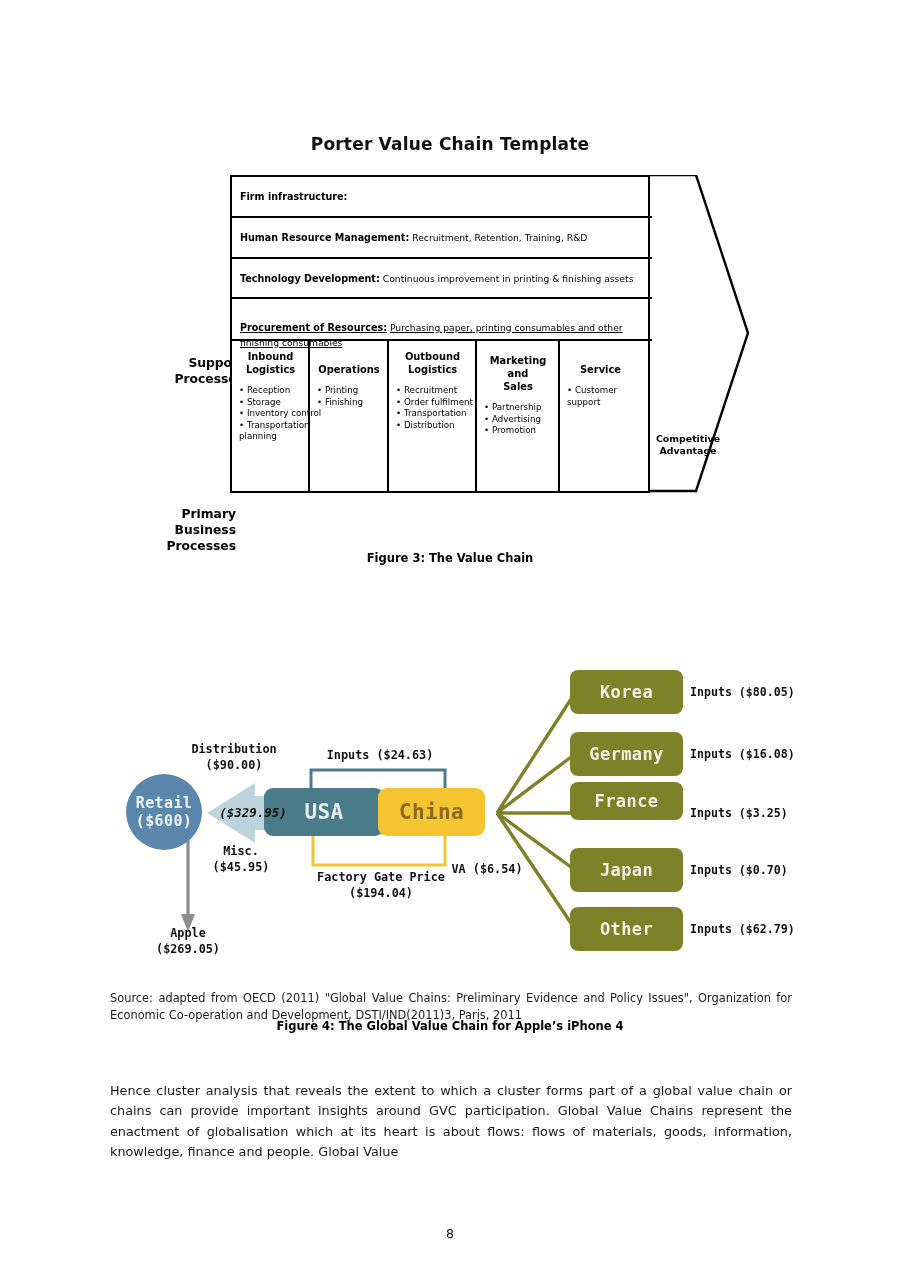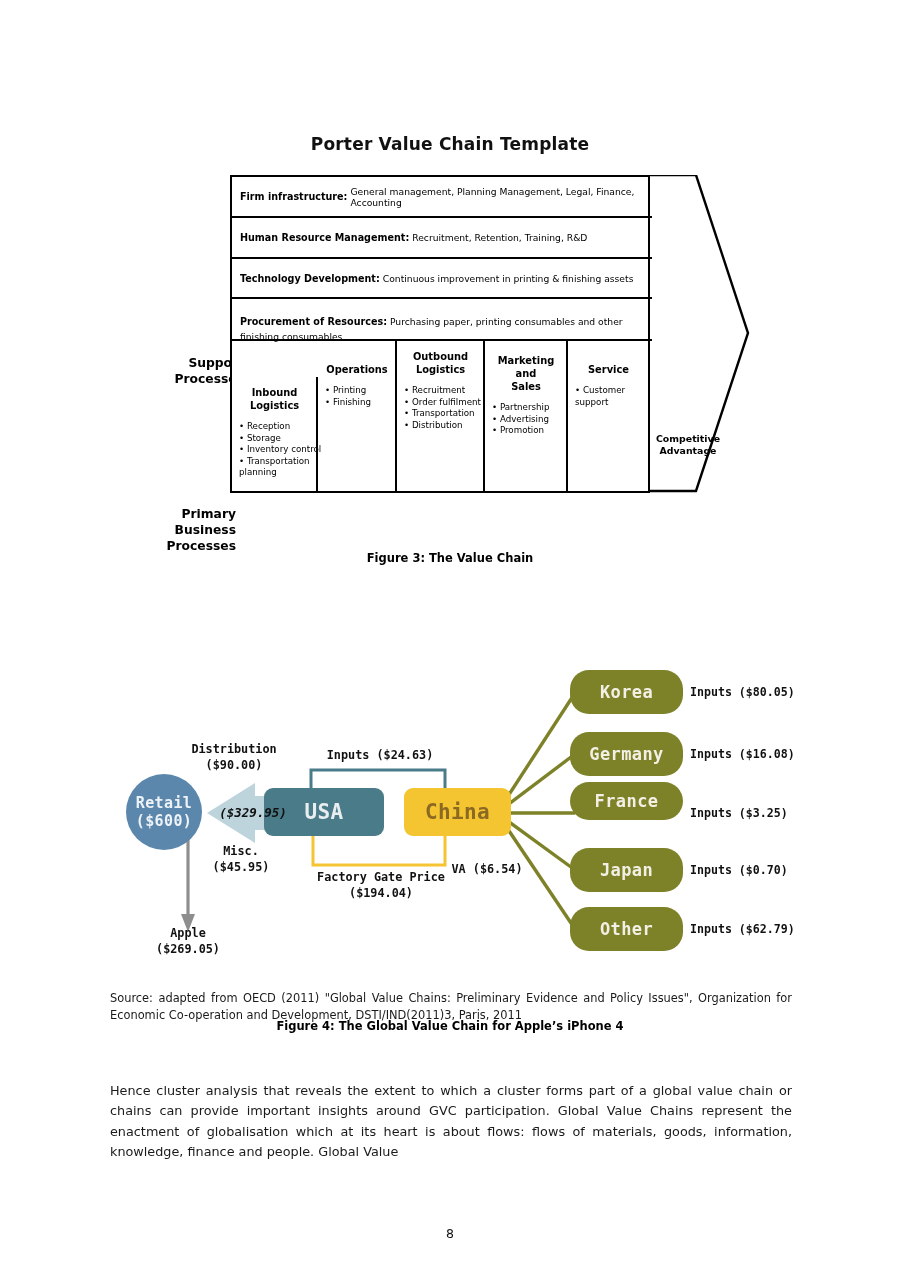--- a/index.html
+++ b/index.html
@@ -20,21 +20,21 @@
   #fig3{position:absolute;left:0;top:120px;width:900px;height:400px;}
   .f3-title{position:absolute;top:14px;width:900px;text-align:center;
             font-family:"DejaVu Sans",sans-serif;font-weight:bold;font-size:17px;
             letter-spacing:.2px;color:#111;}
   .f3-chart{position:absolute;left:230px;top:55px;width:420px;height:318px;
             border:2.4px solid #000;box-sizing:border-box;background:#fff;}
   .f3-srow{position:absolute;left:0;width:420px;box-sizing:border-box;
            border-bottom:2.2px solid #000;padding:0 8px;display:flex;align-items:center;}
   .f3-srow span.lbl{font-weight:bold;font-size:9.6px;white-space:nowrap;}
   .f3-srow span.txt{font-size:9.2px;margin-left:3px;}
-  .f3-srow.wrap{display:block;padding-top:15px;line-height:12.5px;}
+  .f3-srow.wrap{display:block;padding-top:21px;line-height:12.5px;text-decoration:underline;}
   .f3-prow{position:absolute;left:0;top:164px;width:420px;height:152px;display:flex;}
   .f3-col{flex:0 0 auto;border-right:2.2px solid #000;box-sizing:border-box;
           padding:9px 6px 0 7px;}
   .f3-col:last-child{border-right:none;}
   .f3-col h4{margin:0 0 9px 0;text-align:center;font-size:9.9px;font-weight:bold;
              line-height:13px;}
   .f3-col ul{margin:0;padding:0;list-style:none;}
   .f3-col li{font-size:8.7px;line-height:11.6px;white-space:nowrap;}
   .f3-col li:before{content:"\2022  ";}
   .f3-col li.cont:before{content:"";}
@@ -45,21 +45,21 @@
 
   .f3-side{position:absolute;text-align:right;font-weight:bold;font-size:12.3px;
            line-height:16px;width:92px;}
   .f3-brace{position:absolute;width:16px;}
 
   
   #fig4{position:absolute;left:0;top:648px;width:900px;height:310px;}
   .gv-node{position:absolute;display:flex;align-items:center;justify-content:center;
            font-family:"DejaVu Sans Mono","Liberation Mono",monospace;
            font-weight:bold;letter-spacing:.4px;}
-  .gv-green{background:#7d8228;border-radius:19px;color:#f2f0e4;font-size:17px;}
+  .gv-green{background:#7d8228;border-radius:8px;color:#f2f0e4;font-size:17px;}
   .gv-inp{position:absolute;font-family:"DejaVu Sans Mono",monospace;
           font-weight:bold;font-size:11.6px;color:#111;white-space:nowrap;}
   .gv-lbl{position:absolute;font-family:"DejaVu Sans Mono",monospace;
           font-weight:bold;font-size:11.8px;color:#111;text-align:center;
           line-height:15.5px;white-space:nowrap;}
 </style>
 </head>
 <body>
 
 <div class="page">
@@ -90,40 +90,39 @@
     </svg>
     <div class="f3-chev-lbl">
       <div>Competitive</div>
       <div>Advantage</div>
     </div>
 
     <div class="f3-chart">
 
       <div class="f3-srow" style="top:0;height:41px;">
         <span class="lbl">Firm infrastructure:</span>
-        <span class="txt">General management, Planning Management, Legal, Finance, Accounting</span>
       </div>
 
       <div class="f3-srow" style="top:41px;height:41px;">
         <span class="lbl">Human Resource Management:</span>
         <span class="txt">Recruitment, Retention, Training, R&amp;D</span>
       </div>
 
       <div class="f3-srow" style="top:82px;height:40px;">
         <span class="lbl">Technology Development:</span>
         <span class="txt">Continuous improvement in printing &amp; finishing assets</span>
       </div>
 
       <div class="f3-srow wrap" style="top:122px;height:42px;">
         <span class="lbl">Procurement of Resources:</span><span class="txt">Purchasing paper, printing consumables and other finishing consumables</span>
       </div>
 
       <div class="f3-prow">
 
-        <div class="f3-col" style="width:86px;margin-top:36px;">
+        <div class="f3-col" style="width:78px;">
           <h4>Inbound<br>Logistics</h4>
           <ul>
             <li>Reception</li>
             <li>Storage</li>
             <li>Inventory control</li>
             <li>Transportation</li>
             <li class="cont">planning</li>
           </ul>
         </div>
 
@@ -202,21 +201,21 @@
                 background:#5b87ad;color:#eef3f7;font-size:15px;flex-direction:column;line-height:18px;">
       <span>Retail</span>
       <span>($600)</span>
     </div>
 
     <div class="gv-node" style="left:264px;top:140px;width:120px;height:48px;border-radius:9px;
                 background:#4a7b88;color:#e8eef0;font-size:21px;">
       <span>USA</span>
     </div>
 
-    <div class="gv-node" style="left:404px;top:140px;width:107px;height:48px;border-radius:9px;
+    <div class="gv-node" style="left:378px;top:140px;width:107px;height:48px;border-radius:9px;
                 background:#f5c431;color:#8a6a22;font-size:21px;">
       <span>China</span>
     </div>
 
     <div class="gv-node gv-green" style="left:570px;top:22px;width:113px;height:44px;">
       <span>Korea</span>
     </div>
     <div class="gv-inp" style="left:690px;top:37px;">Inputs ($80.05)</div>
 
     <div class="gv-node gv-green" style="left:570px;top:84px;width:113px;height:44px;">

